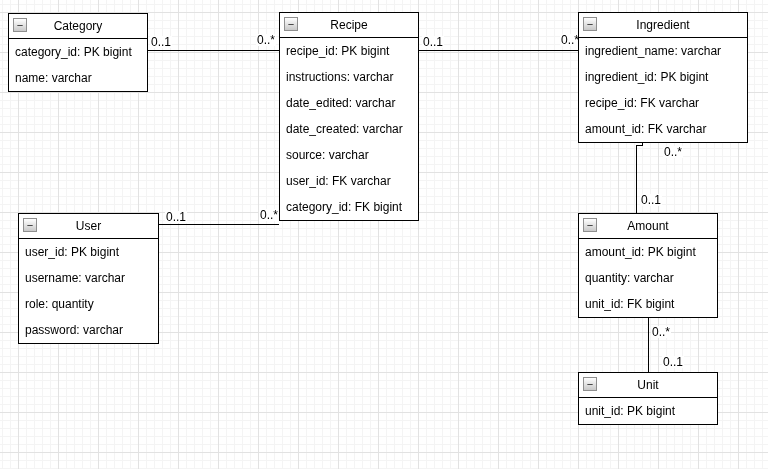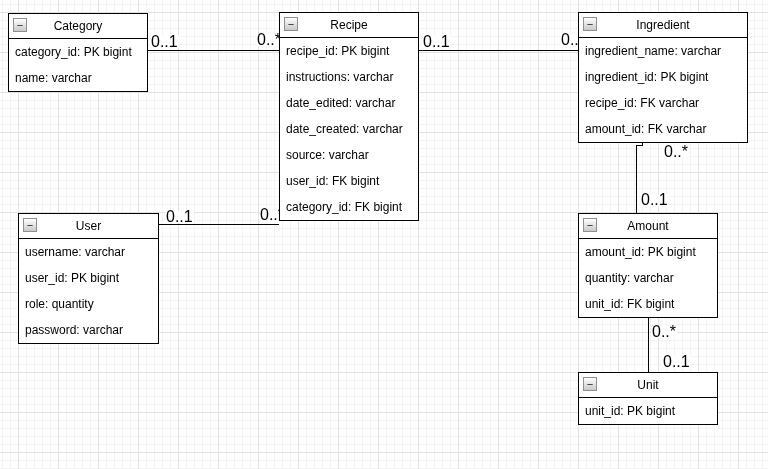--- a/index.html
+++ b/index.html
@@ -75,21 +75,21 @@
   .c2  { left: 419px; top: 50px;  width: 159px; }
   .c3  { left: 159px; top: 224px; width: 120px; }
   .c4a { left: 642px; top: 140px; height: 6px; }
   .c4b { left: 636px; top: 145px; width: 7px; }
   .c4c { left: 636px; top: 145px; height: 68px; }
   .c5  { left: 648px; top: 315px; height: 57px; }
 
   
   .card-label {
     position: absolute;
-    font-size: 16px;
+    font-size: 12px;
     line-height: 12px;
     background: #ffffff;
     padding: 0 1px;
   }
   .l1a { left: 150px; top: 36px; }
   .l1b { left: 256px; top: 34px; }
   .l2a { left: 422px; top: 36px; }
   .l2b { left: 560px; top: 34px; }
   .l3a { left: 165px; top: 211px; }
   .l3b { left: 259px; top: 209px; }
@@ -134,42 +134,42 @@
   <div class="entity ent-recipe">
     <div class="entity-header">
       <span class="collapse-icon">−</span>
       <span>Recipe</span>
     </div>
     <div class="entity-row">recipe_id: PK bigint</div>
     <div class="entity-row">instructions: varchar</div>
     <div class="entity-row">date_edited: varchar</div>
     <div class="entity-row">date_created: varchar</div>
     <div class="entity-row">source: varchar</div>
-    <div class="entity-row">user_id: FK bigint</div>
+    <div class="entity-row">user_id: FK varchar</div>
     <div class="entity-row">category_id: FK bigint</div>
   </div>
 
   <div class="entity ent-ingredient">
     <div class="entity-header">
       <span class="collapse-icon">−</span>
       <span>Ingredient</span>
     </div>
     <div class="entity-row">ingredient_name: varchar</div>
     <div class="entity-row">ingredient_id: PK bigint</div>
     <div class="entity-row">recipe_id: FK varchar</div>
     <div class="entity-row">amount_id: FK varchar</div>
   </div>
 
   <div class="entity ent-user">
     <div class="entity-header">
       <span class="collapse-icon">−</span>
       <span>User</span>
     </div>
+    <div class="entity-row">user_id: PK bigint</div>
     <div class="entity-row">username: varchar</div>
-    <div class="entity-row">user_id: PK bigint</div>
     <div class="entity-row">role: quantity</div>
     <div class="entity-row">password: varchar</div>
   </div>
 
   <div class="entity ent-amount">
     <div class="entity-header">
       <span class="collapse-icon">−</span>
       <span>Amount</span>
     </div>
     <div class="entity-row">amount_id: PK bigint</div>

